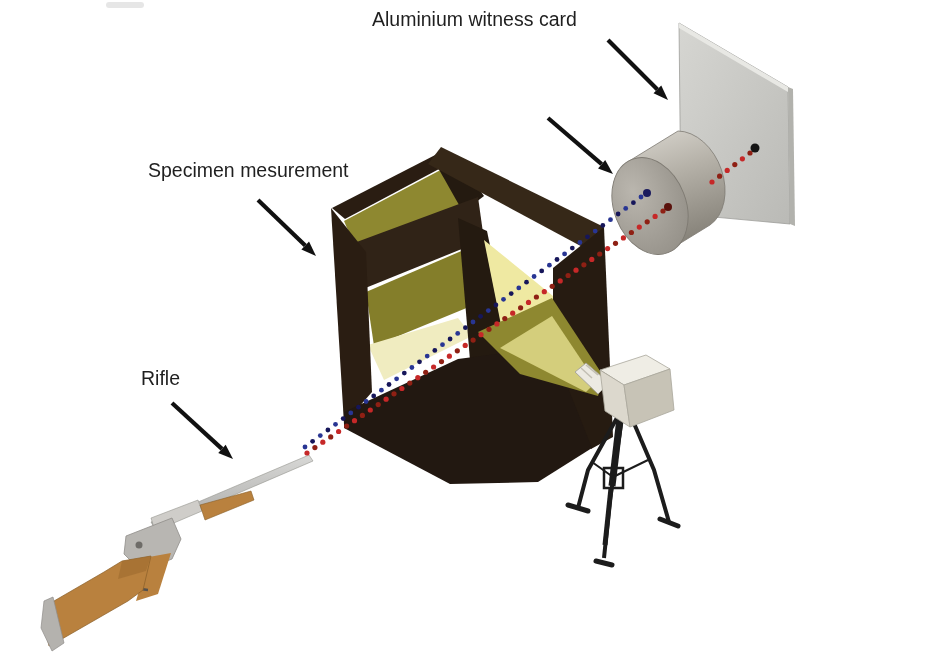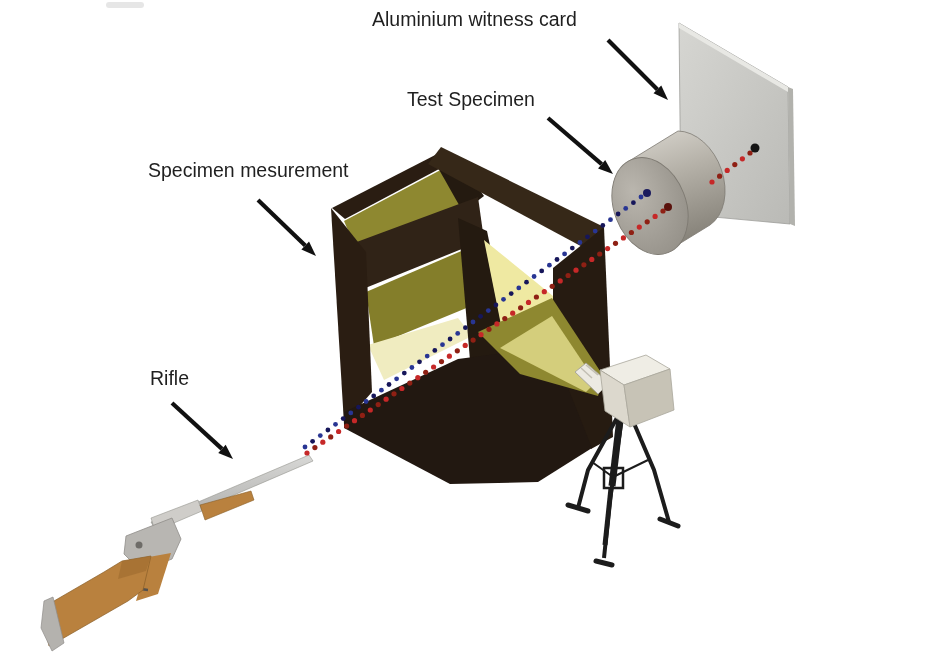--- a/index.html
+++ b/index.html
@@ -3,21 +3,21 @@
 <meta charset="utf-8">
 <style>
   html,body{margin:0;padding:0;background:#fff;}
   #canvas{position:relative;width:931px;height:656px;background:#ffffff;overflow:hidden;
           font-family:"Liberation Sans",sans-serif;}
   #scene-svg{position:absolute;left:0;top:0;}
   .fig-label{position:absolute;color:#1f1f1f;font-size:19.5px;line-height:1.1;white-space:nowrap;}
   #label-witness{left:372px;top:9px;}
   #label-specimen{left:407px;top:89px;}
   #label-velocity{left:148px;top:160px;}
-  #label-rifle{left:150px;top:368px;}
+  #label-rifle{left:141px;top:368px;}
   #smudge{position:absolute;left:106px;top:2px;width:38px;height:6px;background:#d9d9d9;
           border-radius:3px;opacity:.65;}
 </style>
 </head>
 <body>
 
 <div id="canvas">
   <div id="smudge"></div>
 
   <svg id="scene-svg" width="931" height="656" viewBox="0 0 931 656">
@@ -228,16 +228,15 @@
         <line x1="548" y1="118" x2="601.6358696430748" y2="164.20936461557213" stroke="#111111" stroke-width="4.2"></line>
         <polygon points="613,174 598.0459700021179,168.37621241311138 605.2257692840317,160.04251681803288" fill="#111111"></polygon>
         <line x1="258" y1="200" x2="305.20897809073887" y2="245.5810822945065" stroke="#111111" stroke-width="4.2"></line>
         <polygon points="316,256 301.38870826539124,249.53779032790226 309.0292479160865,241.62437426111075" fill="#111111"></polygon>
         <line x1="172" y1="403" x2="221.95021012845322" y2="448.8559306097276" stroke="#111111" stroke-width="4.2"></line>
         <polygon points="233,459 218.23071801868664,452.90752022929473 225.6697022382198,444.8043409901604" fill="#111111"></polygon>
       </g>
   </svg>
 
   <div id="label-witness" class="fig-label">Aluminium witness card</div>
-  <div id="label-specimen" class="fig-label">Test Specimen</div>
   <div id="label-velocity" class="fig-label">Specimen mesurement</div>
   <div id="label-rifle" class="fig-label">Rifle</div>
 </div>
 
 </body></html>

